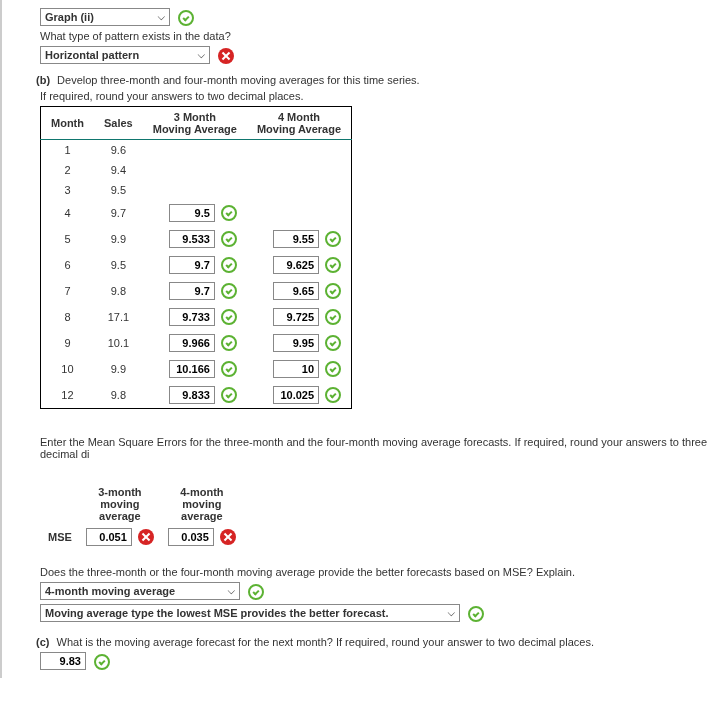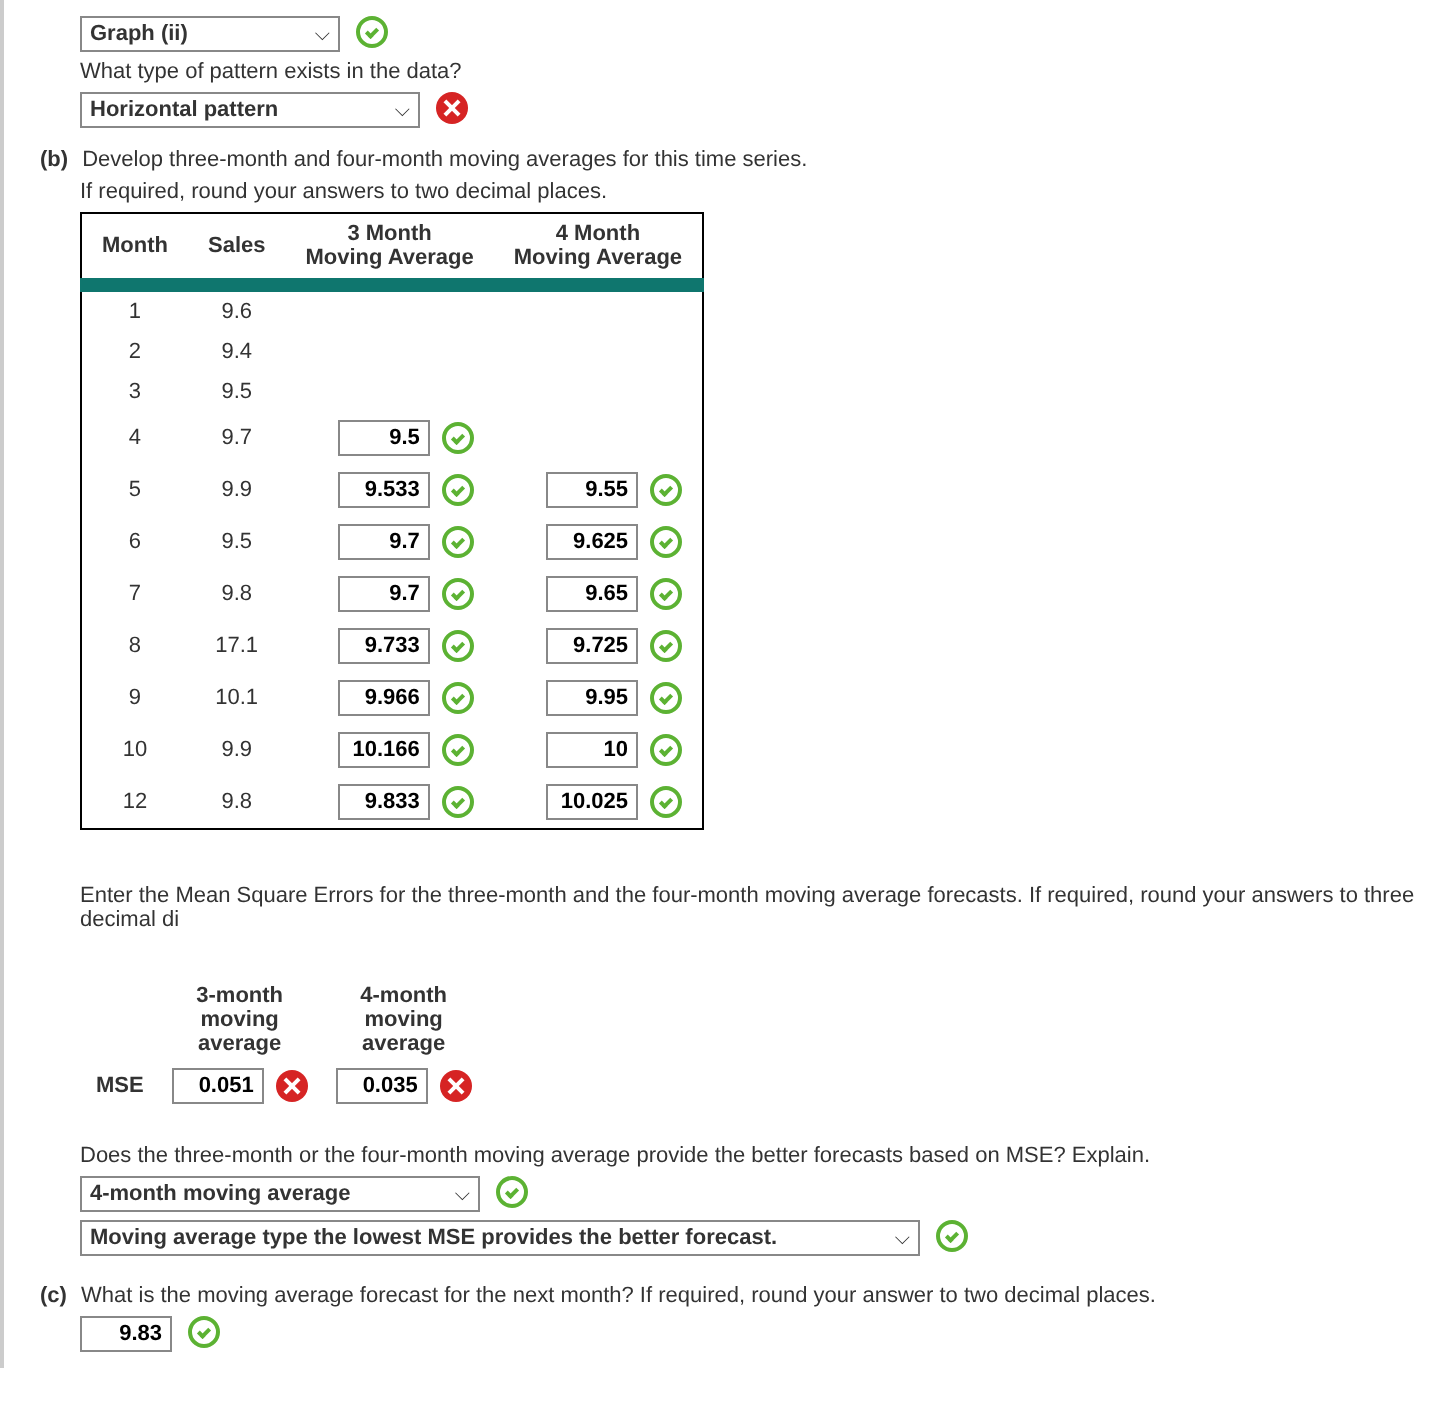--- a/index.html
+++ b/index.html
@@ -79,27 +79,27 @@
   table.data {
     border: 1px solid #000;
     border-collapse: collapse;
     margin: 4px 0;
   }
   table.data th, table.data td {
     padding: 4px 10px;
     text-align: center;
     font-size:11px;
   }
-  table.data thead th { font-weight: bold; border-bottom:7px solid #0f766e; }
+  table.data thead th { font-weight: bold; border-bottom:1px solid #0f766e; }
   .cell-wrap { display:flex; align-items:center; justify-content:flex-end; gap:2px; }
   .mse-table th { font-weight:bold; text-align:center; padding:0 10px; }
   .mse-table td { padding:4px 6px; }
-  .row-line { display:flex; align-items:flex-start; gap:4px; margin:4px 0; }
+  .row-line { display:flex; align-items:flex-end; gap:4px; margin:4px 0; }
   .indent-small { margin-left: 30px; }
-  .part-row { margin: 4px 0 4px 10px; }
+  .part-row { margin: 4px 0 4px 26px; }
 </style>
 </head>
 <body>
 
 <div class="section" style="margin-left:30px">
   <div class="row-line">
     <span class="dropdown" style="min-width:130px">
       <span>Graph (ii)</span>
       <span class="chev">⌵</span>
     </span>

